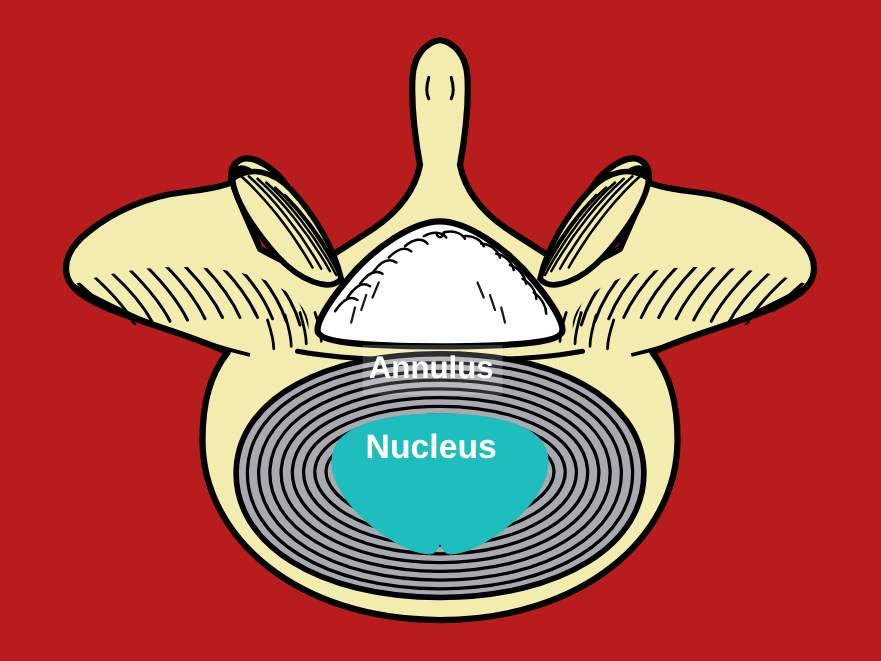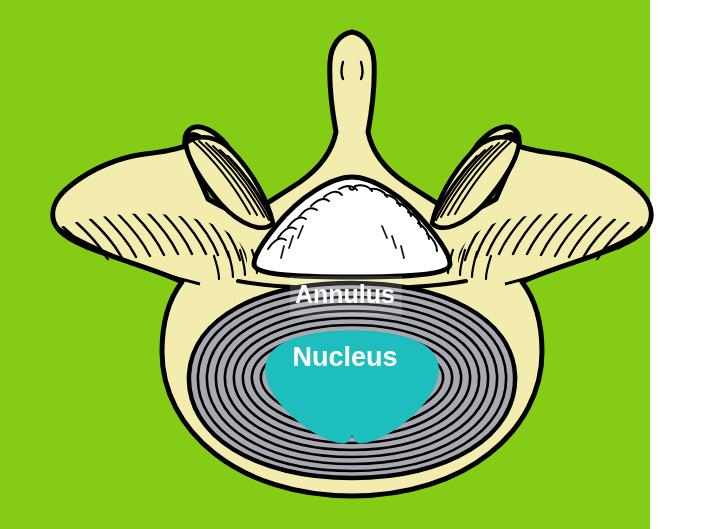--- a/index.html
+++ b/index.html
@@ -9,23 +9,23 @@
     background: #ffffff;
   }
   body {
     width: 705px;
     height: 529px;
     overflow: hidden;
     font-family: "Liberation Sans", sans-serif;
   }
   #figure-root {
     position: relative;
-    width: 650px;
+    width: 705px;
     height: 529px;
-    background: #84cc16;
+    background: #b91c1c;
     text-decoration: underline;
   }
   #anatomy-svg {
     position: absolute;
     left: 0;
     top: 0;
     width: 705px;
     height: 529px;
     display: block;
   }

